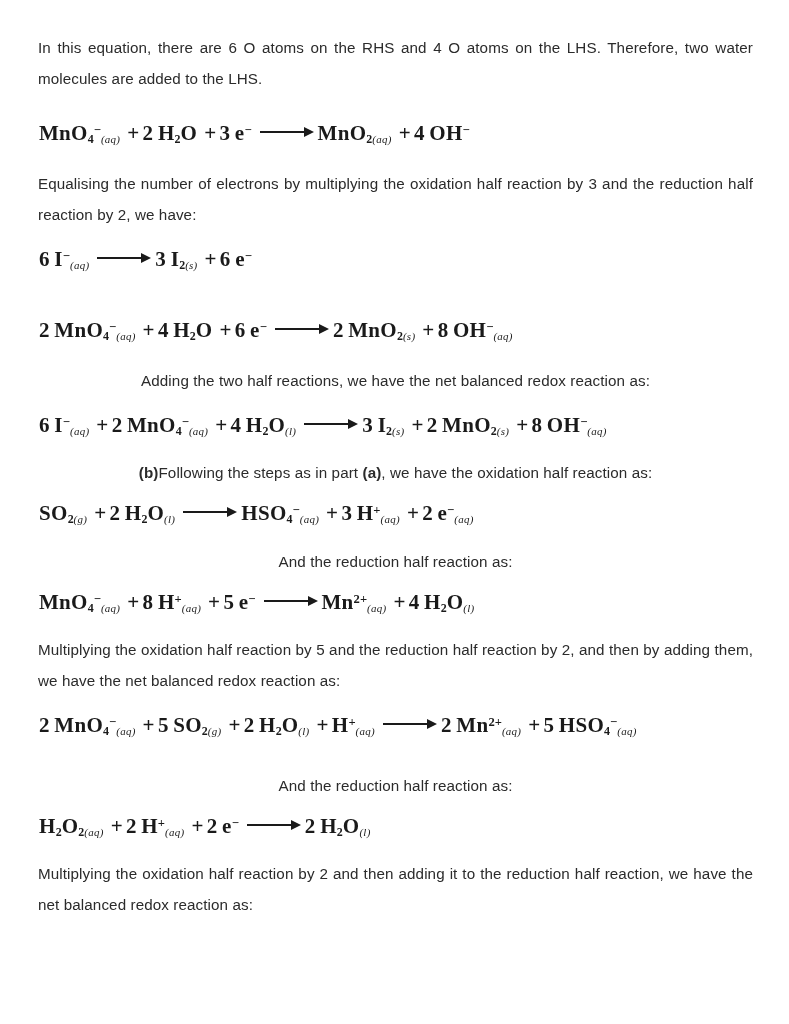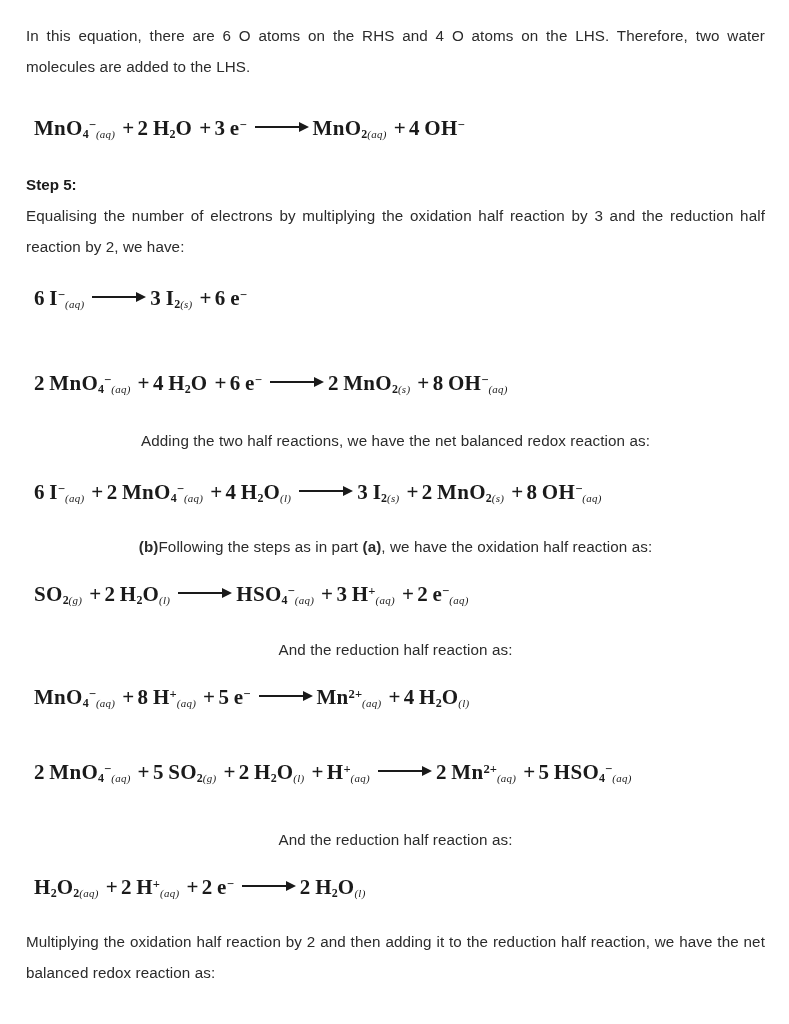--- a/index.html
+++ b/index.html
@@ -11,21 +11,21 @@
     width: 789px;
     height: 1024px;
     overflow: hidden;
     font-family: "Liberation Sans", sans-serif;
     color: #231f20;
   }
   .page {
     position: relative;
     width: 789px;
     height: 1024px;
-    padding: 4px;
+    padding: 16px;
     box-sizing: border-box;
   }
   .body-text {
     font-family: "Liberation Sans", sans-serif;
     font-size: 15.2px;
     line-height: 31px;
     color: #2b2b2b;
     text-align: justify;
     margin: 0;
     padding: 0 20px 0 22px;
@@ -38,21 +38,21 @@
     font-weight: bold;
     line-height: 30px;
     color: #1b1b1b;
     margin: 0;
     padding: 0 20px 0 22px;
   }
   .lbl { font-weight: bold; }
   .eq {
     font-family: "Liberation Serif", serif;
     color: #1a1a1a;
-    margin: 8px;
+    margin: 1px;
     padding: 0 20px 0 22px;
     white-space: nowrap;
   }
   .eq .f {
     font-size: 21px;
     font-weight: bold;
     letter-spacing: 0.3px;
   }
   .eq sub {
     font-size: 0.57em;
@@ -119,21 +119,20 @@
   <div class="top-pad"></div>
 
   <p class="body-text">In this equation, there are 6 O atoms on the RHS and 4 O atoms on the LHS. Therefore, two water molecules are added to the LHS.</p>
 
   <div class="sp18"></div>
 
   <div class="eq eqrow"><span class="f"><span>MnO</span><sub>4</sub><sup>−</sup><span class="st">(aq)</span></span> <span class="f op">+</span><span class="f"><span>2 </span><span>H</span><sub>2</sub><span>O</span></span> <span class="f op">+</span><span class="f"><span>3 </span><span>e</span><sup>−</sup></span> <span class="arrow"></span><span class="f"><span>MnO</span><sub>2</sub><span class="st">(aq)</span></span> <span class="f op">+</span><span class="f"><span>4 </span><span>OH</span><sup>−</sup></span> </div>
 
   <div class="sp10"></div>
 
-  <p class="step-head">Step 5:</p>
 
   <p class="body-text">Equalising the number of electrons by multiplying the oxidation half reaction by 3 and the reduction half reaction by 2, we have:</p>
 
   <div class="sp8"></div>
 
   <div class="eq eqrow"><span class="f"><span>6 </span><span>I</span><sup>−</sup><span class="st">(aq)</span></span> <span class="arrow"></span><span class="f"><span>3 </span><span>I</span><sub>2</sub><span class="st">(s)</span></span> <span class="f op">+</span><span class="f"><span>6 </span><span>e</span><sup>−</sup></span> </div>
 
   <div class="sp26"></div>
 
   <div class="eq eqrow"><span class="f"><span>2 </span><span>MnO</span><sub>4</sub><sup>−</sup><span class="st">(aq)</span></span> <span class="f op">+</span><span class="f"><span>4 </span><span>H</span><sub>2</sub><span>O</span></span> <span class="f op">+</span><span class="f"><span>6 </span><span>e</span><sup>−</sup></span> <span class="arrow"></span><span class="f"><span>2 </span><span>MnO</span><sub>2</sub><span class="st">(s)</span></span> <span class="f op">+</span><span class="f"><span>8 </span><span>OH</span><sup>−</sup><span class="st">(aq)</span></span> </div>
@@ -158,20 +157,21 @@
   <div class="sp8"></div>
 
   <p class="body-text nojust">And the reduction half reaction as:</p>
 
   <div class="sp4"></div>
 
   <div class="eq eqrow"><span class="f"><span>MnO</span><sub>4</sub><sup>−</sup><span class="st">(aq)</span></span> <span class="f op">+</span><span class="f"><span>8 </span><span>H</span><sup>+</sup><span class="st">(aq)</span></span> <span class="f op">+</span><span class="f"><span>5 </span><span>e</span><sup>−</sup></span> <span class="arrow"></span><span class="f"><span>Mn</span><sup>2+</sup><span class="st">(aq)</span></span> <span class="f op">+</span><span class="f"><span>4 </span><span>H</span><sub>2</sub><span>O</span><span class="st">(l)</span></span> </div>
 
   <div class="sp8"></div>
 
+  <p class="body-text">Multiplying the oxidation half reaction by 5 and the reduction half reaction by 2, and then by adding them, we have the net balanced redox reaction as:</p>
 
   <div class="sp8"></div>
 
   <div class="eq eqrow"><span class="f"><span>2 </span><span>MnO</span><sub>4</sub><sup>−</sup><span class="st">(aq)</span></span> <span class="f op">+</span><span class="f"><span>5 </span><span>SO</span><sub>2</sub><span class="st">(g)</span></span> <span class="f op">+</span><span class="f"><span>2 </span><span>H</span><sub>2</sub><span>O</span><span class="st">(l)</span></span> <span class="f op">+</span><span class="f"><span>H</span><sup>+</sup><span class="st">(aq)</span></span> <span class="arrow"></span><span class="f"><span>2 </span><span>Mn</span><sup>2+</sup><span class="st">(aq)</span></span> <span class="f op">+</span><span class="f"><span>5 </span><span>HSO</span><sub>4</sub><sup>−</sup><span class="st">(aq)</span></span> </div>
 
   <div class="sp8"></div>
 
 
   <div class="sp4"></div>
 

